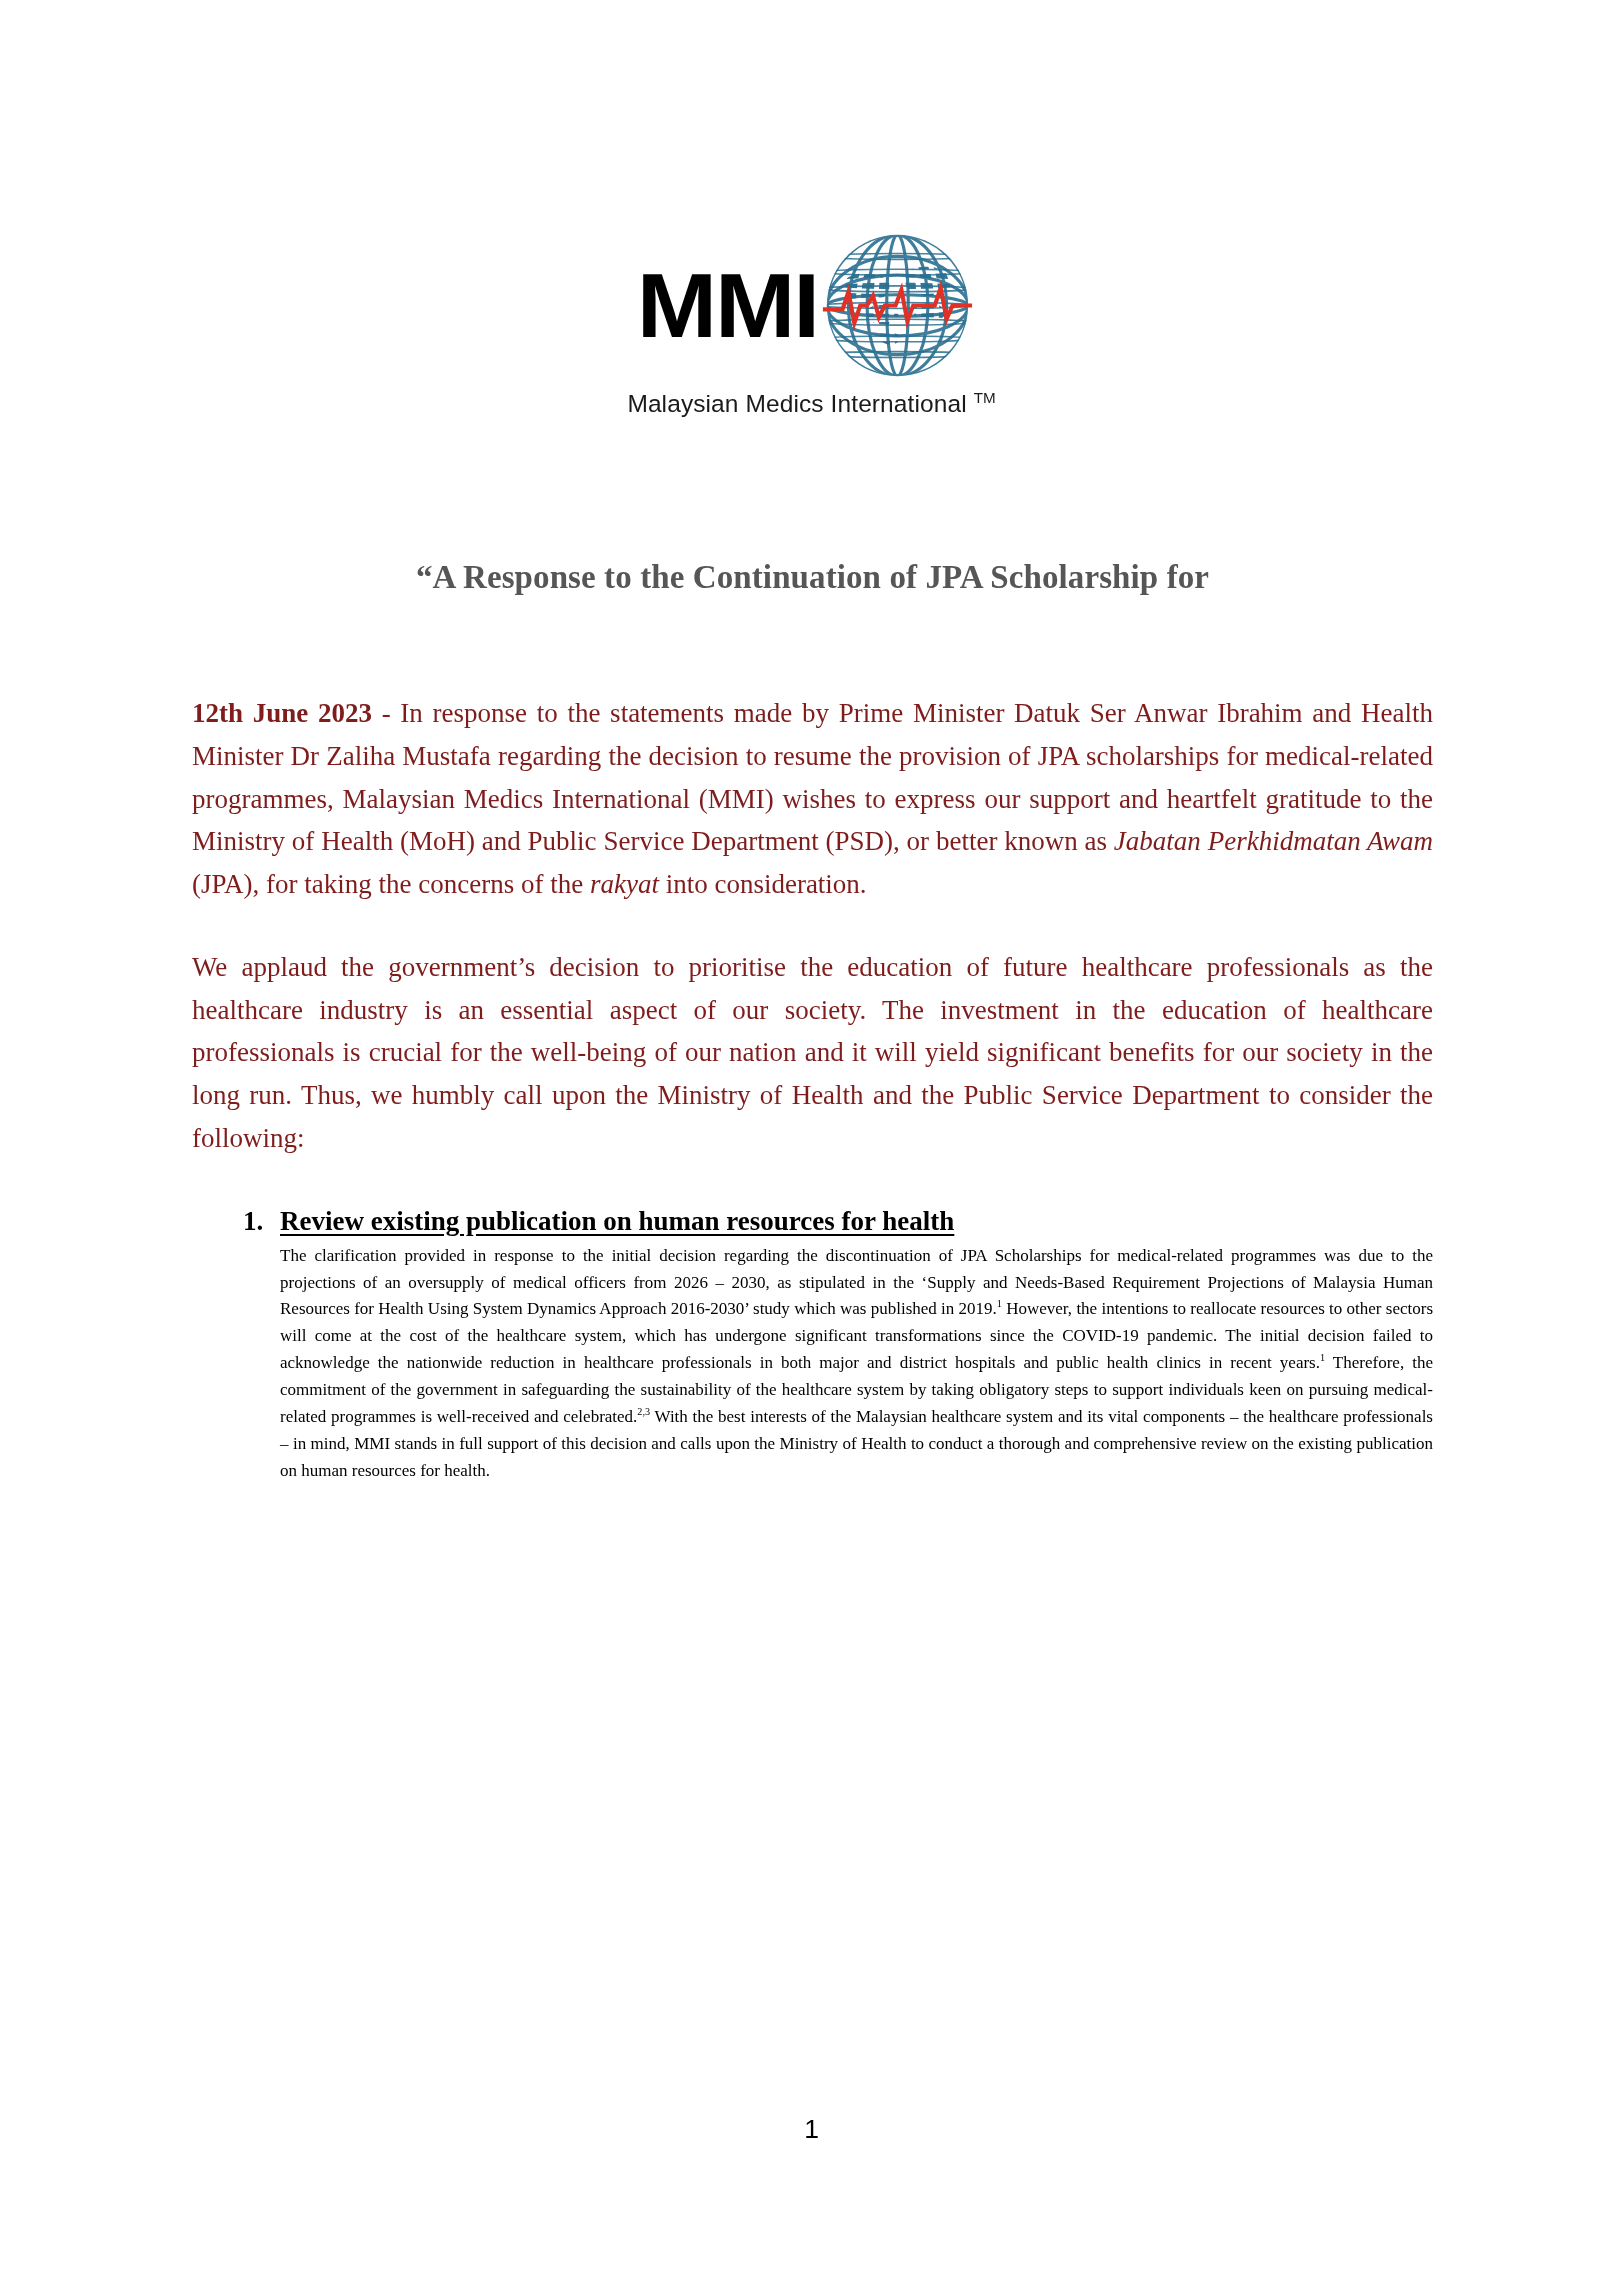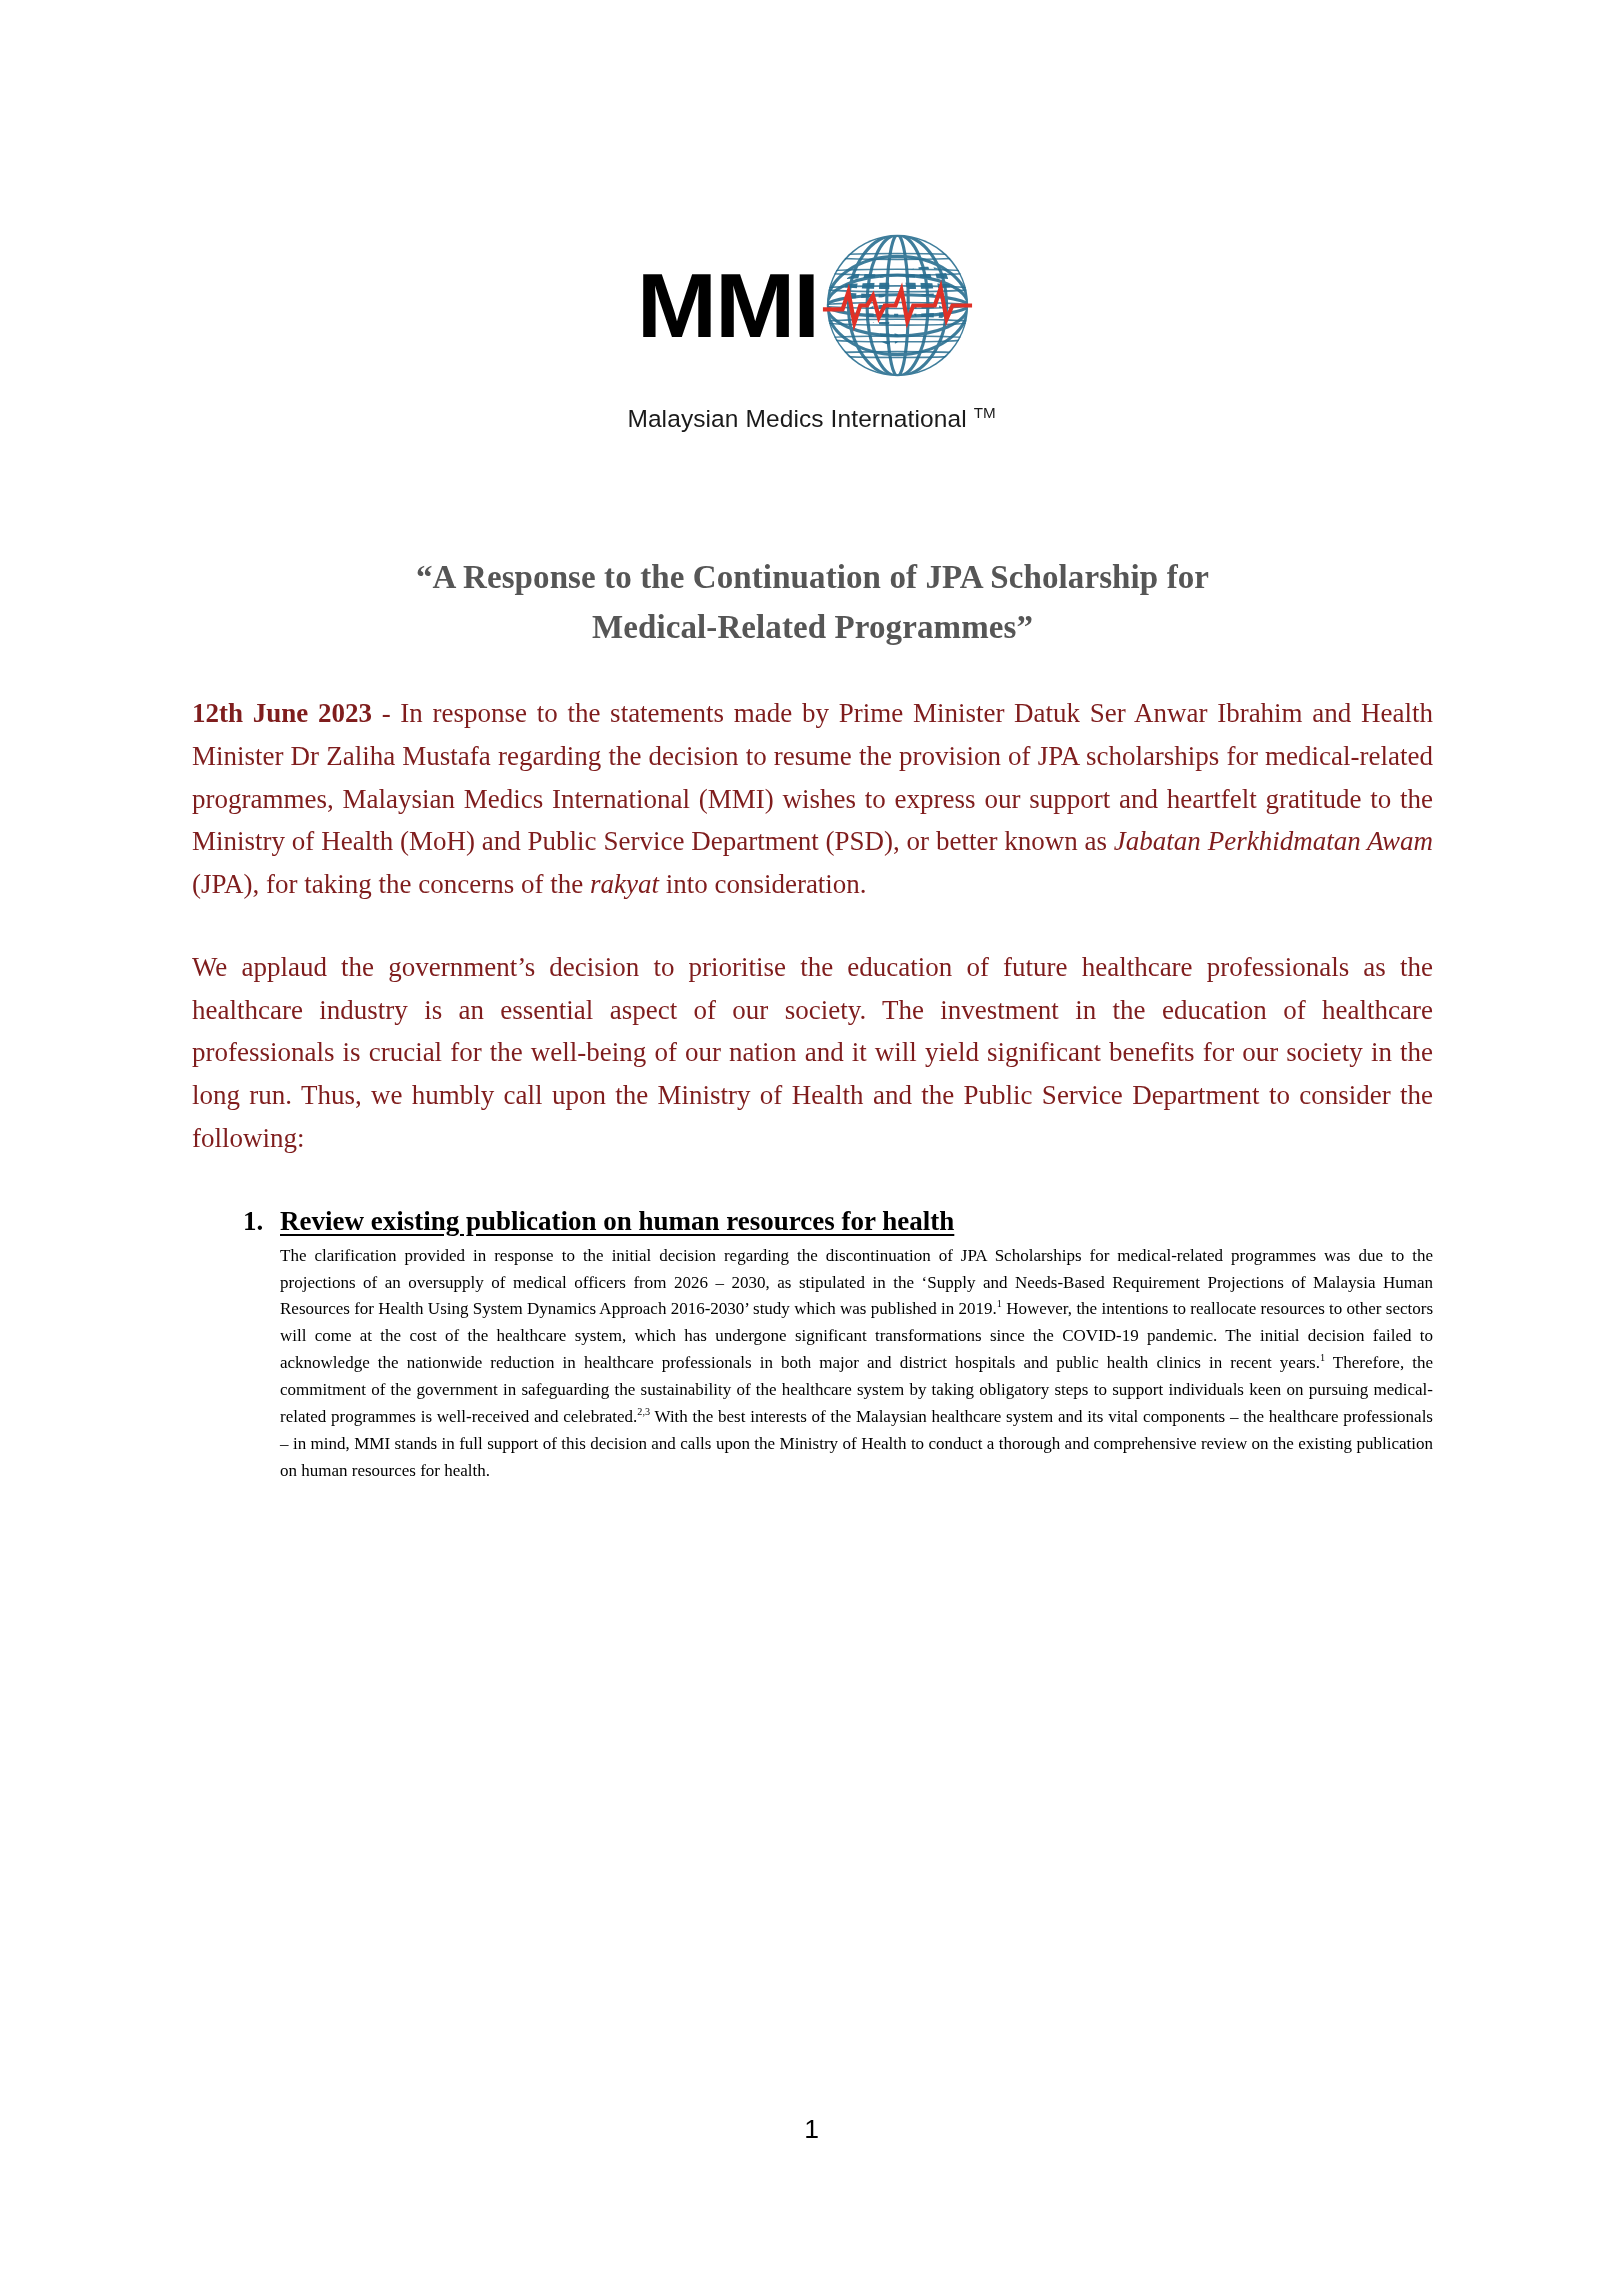--- a/index.html
+++ b/index.html
@@ -52,21 +52,21 @@
   .logo-globe {
     width: 157px;
     height: 157px;
     display: block;
   }
   .logo-tagline {
     font-family: "Liberation Sans", "DejaVu Sans", sans-serif;
     font-size: 24.5px;
     color: #1a1a1a;
     letter-spacing: 0.1px;
-    margin-top: 20px;
+    margin-top: 5px;
     white-space: nowrap;
   }
   .logo-tagline sup {
     font-size: 0.62em;
     vertical-align: super;
     letter-spacing: 0;
   }
 
   
   .doc-title {
@@ -239,21 +239,20 @@
 
         <path d="M4 84 L24 84 L30 66 L36 98 L42 80 L49 80 L55 70 L61 92 L67 80 L78 80 L84 64 L90 96 L96 80 L118 80 L124 62 L130 94 L136 80 L156 80" stroke="#e03127" stroke-width="4.2" fill="none" stroke-linejoin="miter" stroke-linecap="butt"></path>
       </svg>
     </div>
     <div class="logo-tagline"><span>Malaysian Medics International</span> <sup>TM</sup></div>
   </div>
 
 
   <div class="doc-subtitle">
     <span>“A Response to the Continuation of JPA Scholarship for</span><br>
-    <span>Medical-Related Programmes”</span>
   </div>
 
   <div class="body-col">
 
     <p class="para"><b>12th June 2023</b><span> - </span><span>In response to the statements made by Prime Minister Datuk Ser Anwar Ibrahim and Health Minister Dr Zaliha Mustafa regarding the decision to resume the provision of JPA scholarships for medical-related programmes, Malaysian Medics International (MMI) wishes to express our support and heartfelt gratitude to the Ministry of Health (MoH) and Public Service Department (PSD), or better known as </span><i>Jabatan Perkhidmatan Awam</i><span> (JPA), for taking the concerns of the </span><i>rakyat</i><span> into consideration.</span></p>
 
     <p class="para">We applaud the government’s decision to prioritise the education of future healthcare professionals as the healthcare industry is an essential aspect of our society. The investment in the education of healthcare professionals is crucial for the well-being of our nation and it will yield significant benefits for our society in the long run. Thus, we humbly call upon the Ministry of Health and the Public Service Department to consider the following:</p>
 
     <ol class="points">
       <li>

